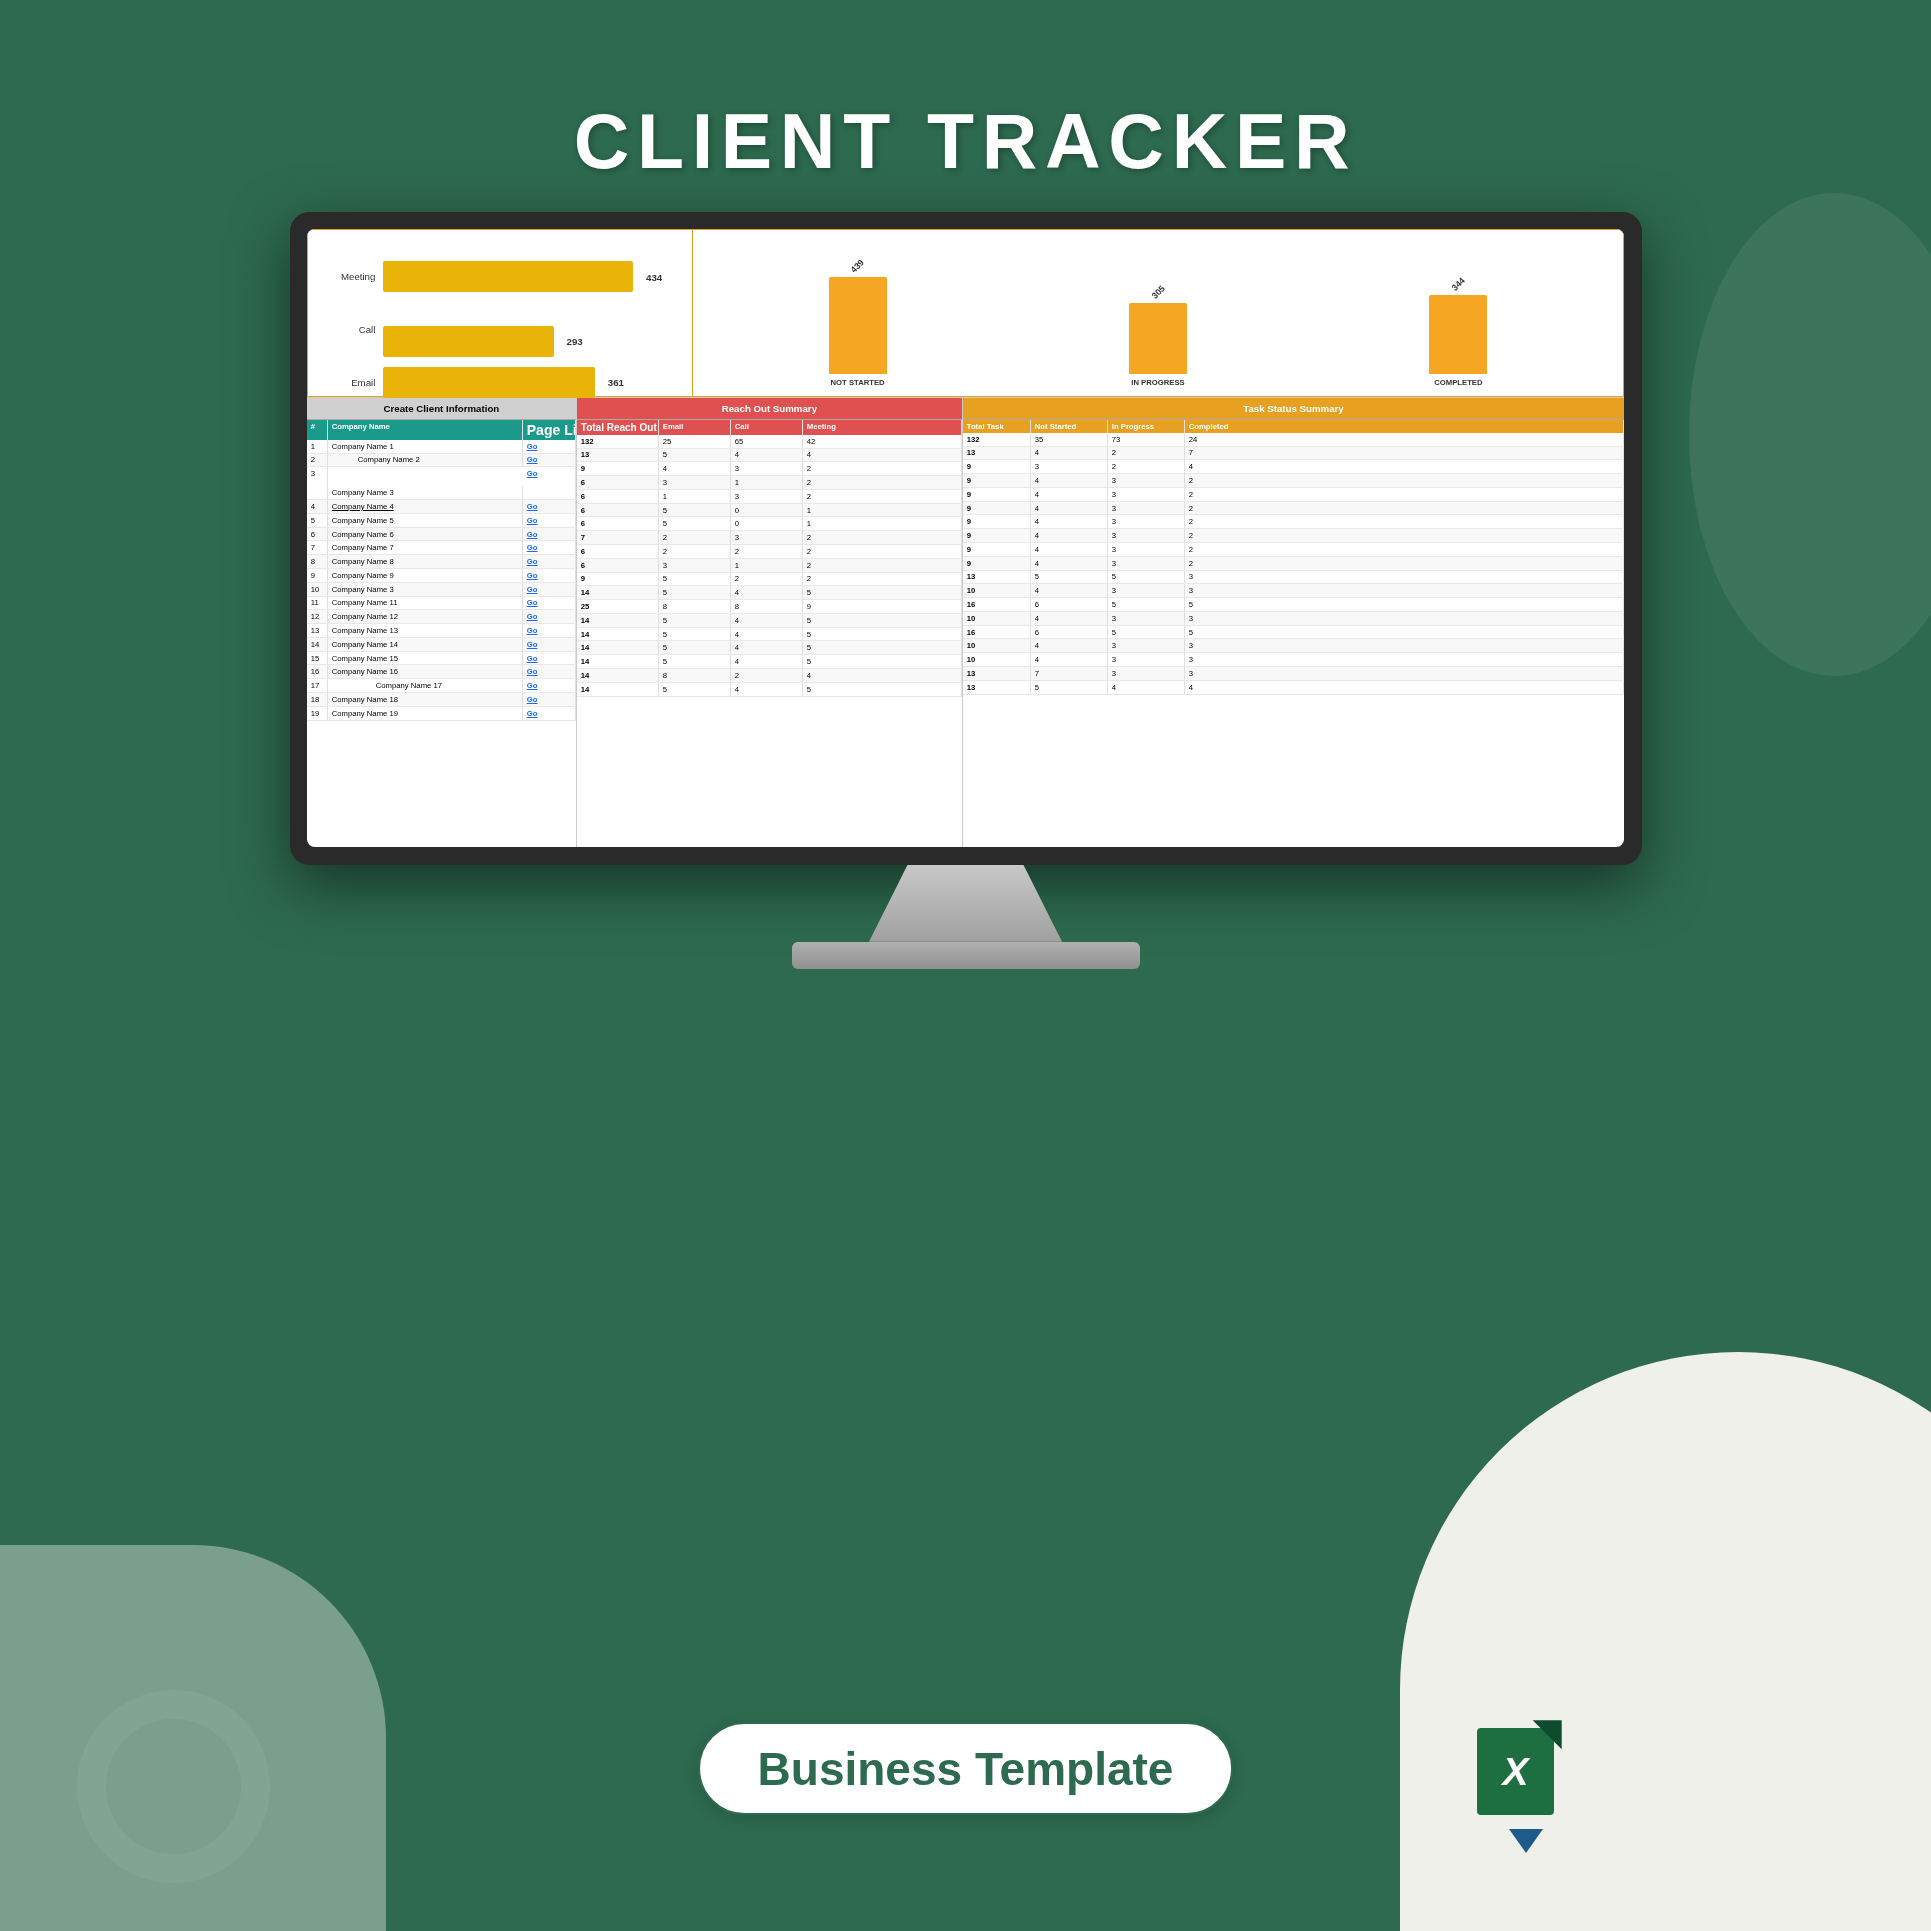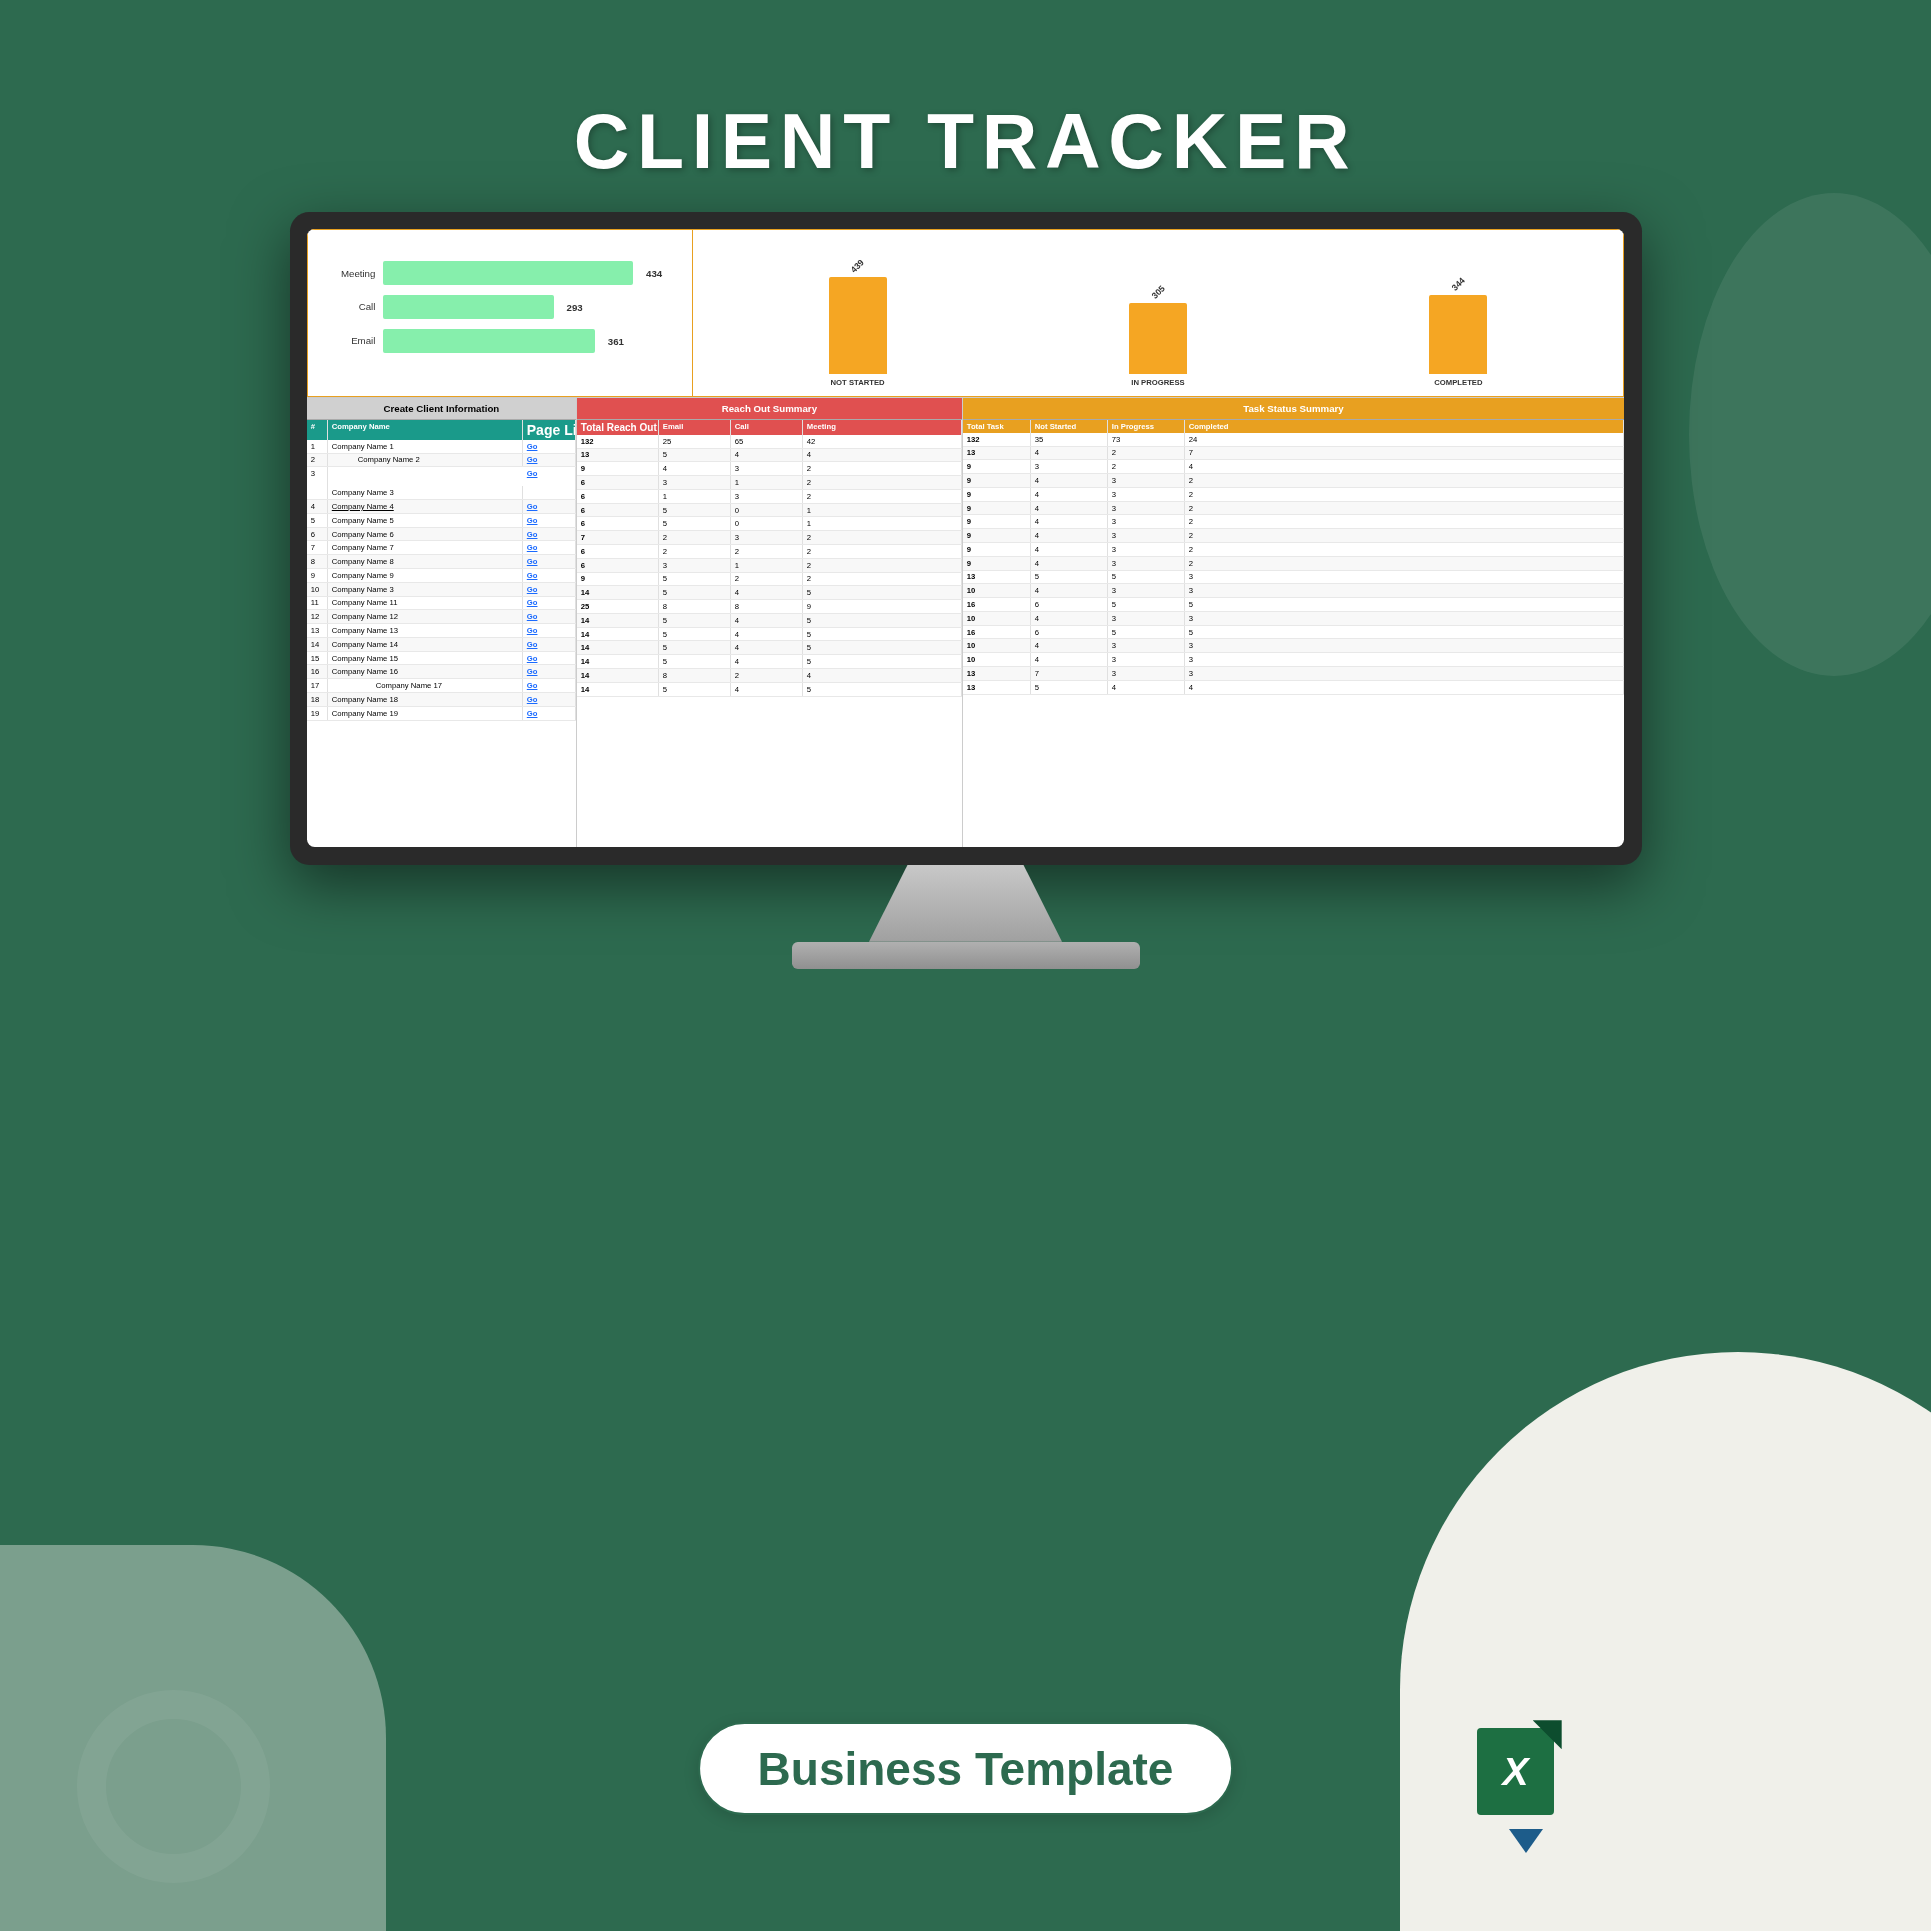--- a/index.html
+++ b/index.html
@@ -151,22 +151,22 @@
 
     .chart-label {
       width: 53px;
       font-size: 9.7px;
       text-align: right;
       margin-right: 7.7px;
       color: #333;
     }
 
     .chart-bar {
-      height: 24px;
-      background: #86efac;
+      height: 31px;
+      background: #eab308;
       border-radius: 1.9px;
       position: relative;
     }
 
     .chart-value {
       position: absolute;
       right: -29px;
       top: 50%;
       transform: translateY(-50%);
       font-size: 9.7px;
@@ -444,21 +444,21 @@
                   <div class="chart-label">Meeting</div>
                   <div style="position:relative; flex:1;">
                     <div class="chart-bar" style="width:85%;">
                       <span class="chart-value">434</span>
                     </div>
                   </div>
                 </div>
                 <div class="chart-bar-row">
                   <div class="chart-label">Call</div>
                   <div style="position:relative; flex:1;">
-                    <div class="chart-bar" style="width:58%;">
+                    <div class="chart-bar" style="width:58%;margin-top:24px;">
                       <span class="chart-value">293</span>
                     </div>
                   </div>
                 </div>
                 <div class="chart-bar-row">
                   <div class="chart-label">Email</div>
                   <div style="position:relative; flex:1;">
                     <div class="chart-bar" style="width:72%;">
                       <span class="chart-value">361</span>
                     </div>

